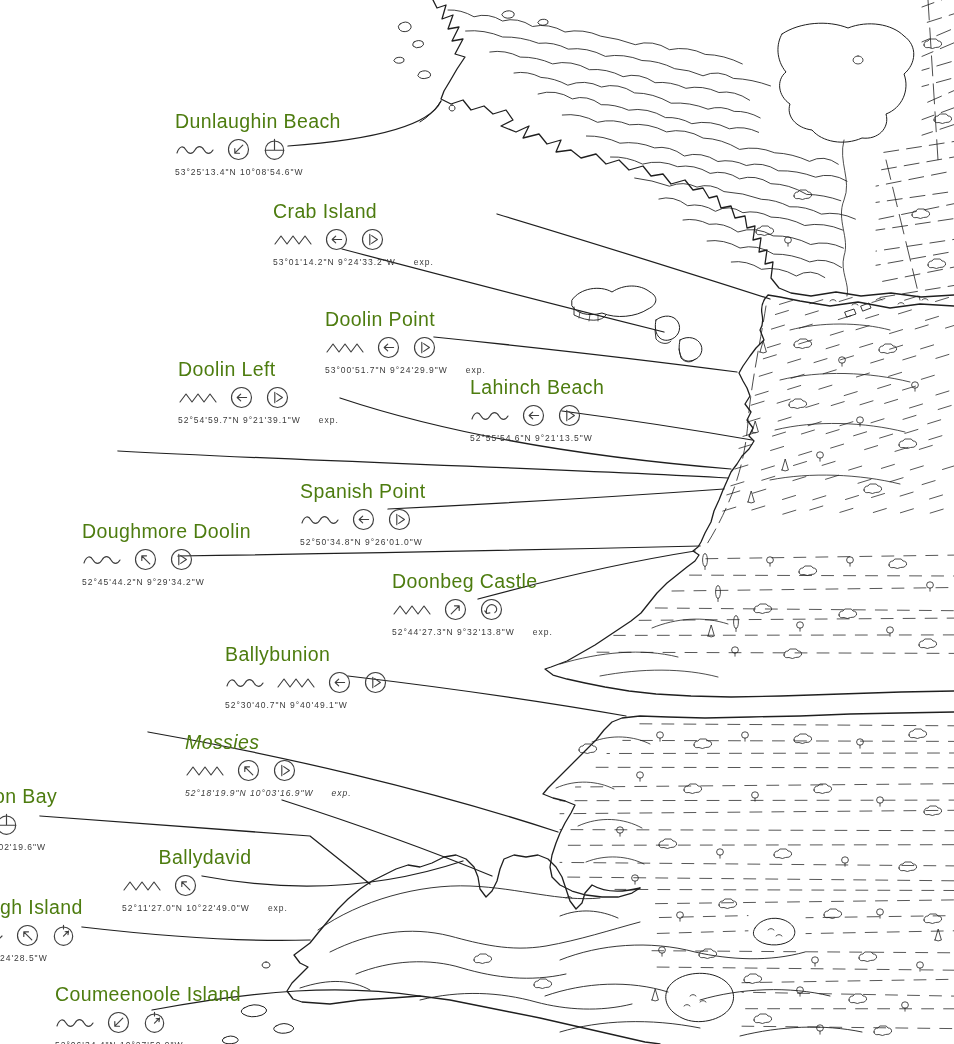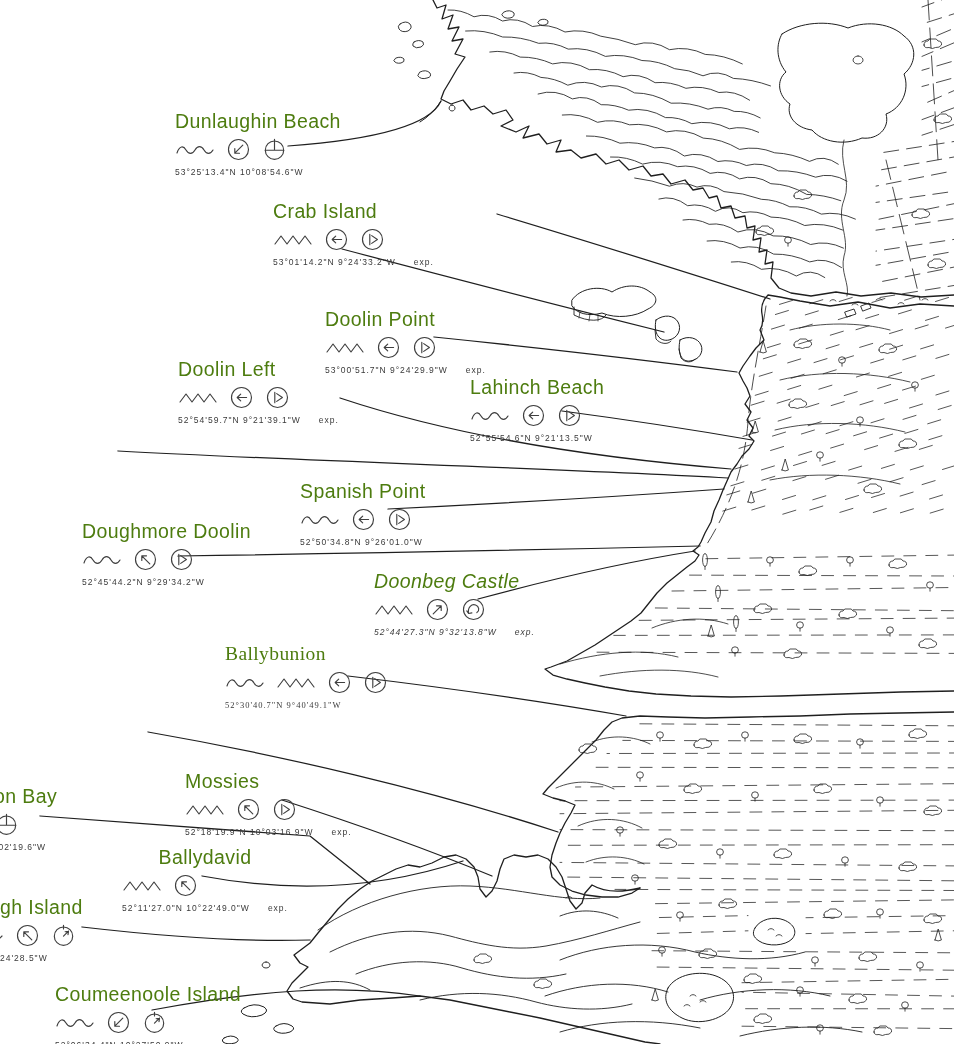--- a/index.html
+++ b/index.html
@@ -557,40 +557,40 @@
           <svg width="25" height="25" viewBox="0 0 25 25">
             <use href="#sym-point-break"></use>
           </svg>
         </div>
       <div class="spot-meta">
         <span class="spot-coords">52°45'44.2"N 9°29'34.2"W</span>
 
       </div>
     </div>
 
-    <div class="spot" style="left: 374px; top: 570px; font-style: italic;">
+    <div class="spot" style="left: 392px; top: 570px;">
       <div class="spot-title">Doonbeg Castle</div>
       <div class="spot-icons">
           <svg width="40" height="18" viewBox="0 0 40 18">
             <use href="#sym-wave-zigzag"></use>
           </svg>
           <svg width="25" height="25" viewBox="0 0 25 25">
             <use href="#sym-dir-upright"></use>
           </svg>
           <svg width="25" height="25" viewBox="0 0 25 25">
             <use href="#sym-swirl"></use>
           </svg>
         </div>
       <div class="spot-meta">
         <span class="spot-coords">52°44'27.3"N 9°32'13.8"W</span>
         <span class="spot-exp">exp.</span>
       </div>
     </div>
 
-    <div class="spot" style="left: 225px; top: 643px; font-family: Liberation Serif, serif;">
+    <div class="spot" style="left: 225px; top: 643px;">
       <div class="spot-title">Ballybunion</div>
       <div class="spot-icons">
           <svg width="40" height="18" viewBox="0 0 40 18">
             <use href="#sym-wave-smooth"></use>
           </svg>
           <svg width="40" height="18" viewBox="0 0 40 18">
             <use href="#sym-wave-zigzag"></use>
           </svg>
           <svg width="25" height="25" viewBox="0 0 25 25">
             <use href="#sym-dir-left"></use>
@@ -612,21 +612,21 @@
           <svg width="25" height="25" viewBox="0 0 25 25">
             <use href="#sym-crosshair"></use>
           </svg>
         </div>
       <div class="spot-meta">
         <span class="spot-coords">°02'19.6"W</span>
 
       </div>
     </div>
 
-    <div class="spot" style="left: 185px; top: 770px;">
+    <div class="spot" style="left: 185px; top: 731px; font-style: italic;">
       <div class="spot-title">Mossies</div>
       <div class="spot-icons">
           <svg width="40" height="18" viewBox="0 0 40 18">
             <use href="#sym-wave-zigzag"></use>
           </svg>
           <svg width="25" height="25" viewBox="0 0 25 25">
             <use href="#sym-dir-upleft"></use>
           </svg>
           <svg width="25" height="25" viewBox="0 0 25 25">
             <use href="#sym-point-break"></use>

